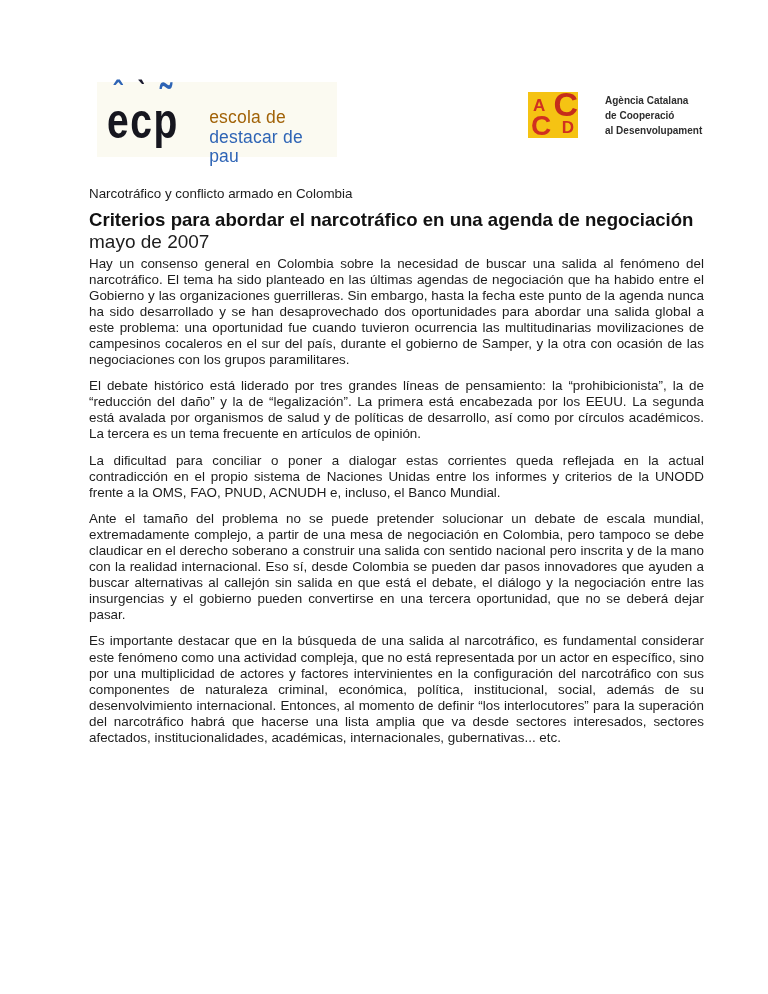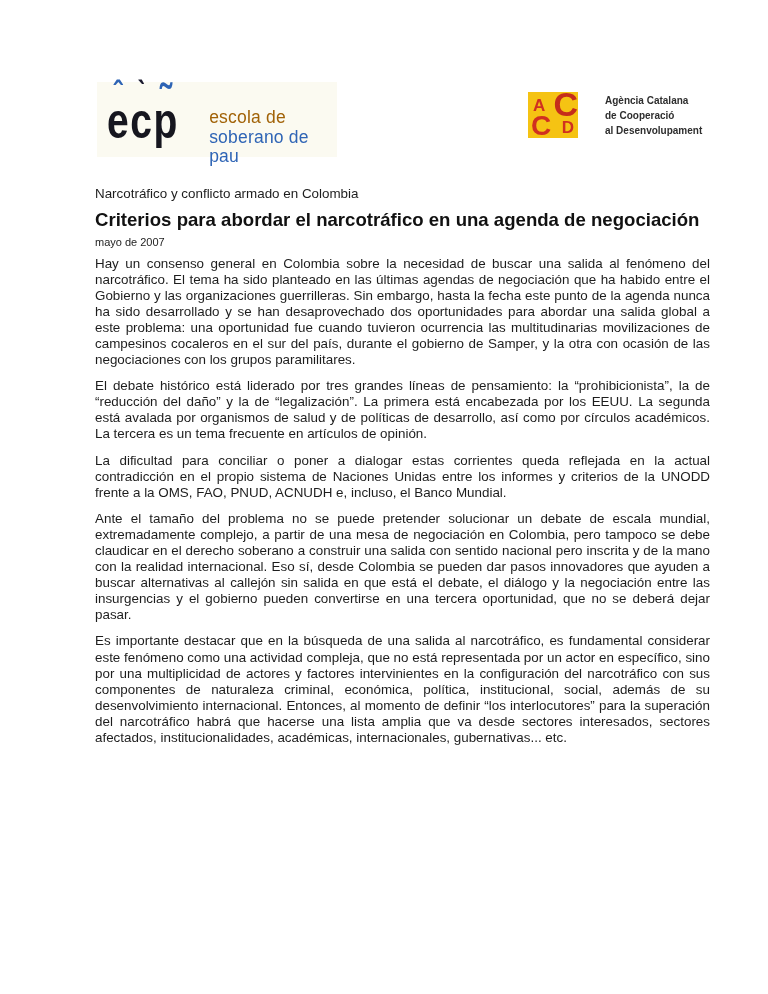--- a/index.html
+++ b/index.html
@@ -42,47 +42,47 @@
   .accd-a  { left:5px;  top:5px;    font-size:17px; }
   .accd-c1 { right:0px; top:-5px;   font-size:34px; color:#c52d1b; }
   .accd-c2 { left:3px;  bottom:-2px;font-size:28px; }
   .accd-d  { right:4px; bottom:2px; font-size:17px; }
   .accd-text {
     margin-left:27px; margin-top:2px;
     font-size:10px; line-height:14.8px; font-weight:bold; color:#2e2e2e;
   }
 
   
-  .content { position:absolute; left:95px; top:186px; width:615px; color:#1d1d1d; }
+  .content { position:absolute; left:89px; top:186px; width:615px; color:#1d1d1d; }
   .kicker { font-size:13.4px; line-height:16px; }
   .title {
     font-size:18.6px; line-height:21.5px; font-weight:bold; color:#111;
     text-align:justify; margin-top:7px;
   }
-  .date { font-size:11px; line-height:16px; margin-top:3px; }
+  .date { font-size:19px; line-height:16px; margin-top:3px; }
   .content p {
     font-size:13.4px; line-height:16.1px; text-align:justify;
     margin:10px 0 0 0;
   }
   .content p.first { margin-top:6px; }
 </style>
 </head>
 <body>
 
 <div class="page">
 
   <div class="ecp-logo">
     <div class="ecp-letters">
       <span class="ecp-letter"><i class="ecp-acc">ˆ</i><span>e</span></span>
       <span class="ecp-letter"><i class="ecp-acc dark">ˋ</i><span>c</span></span>
       <span class="ecp-letter"><i class="ecp-acc tilde">˜</i><span>p</span></span>
     </div>
     <div class="ecp-wordmark">
       <div class="ecp-line1">escola de</div>
-      <div class="ecp-line2">soberano de pau</div>
+      <div class="ecp-line2">destacar de pau</div>
     </div>
   </div>
 
   <div class="accd-logo">
     <div class="accd-box">
       <span class="accd-a">A</span>
       <span class="accd-c1">C</span>
       <span class="accd-c2">C</span>
       <span class="accd-d">D</span>
     </div>

